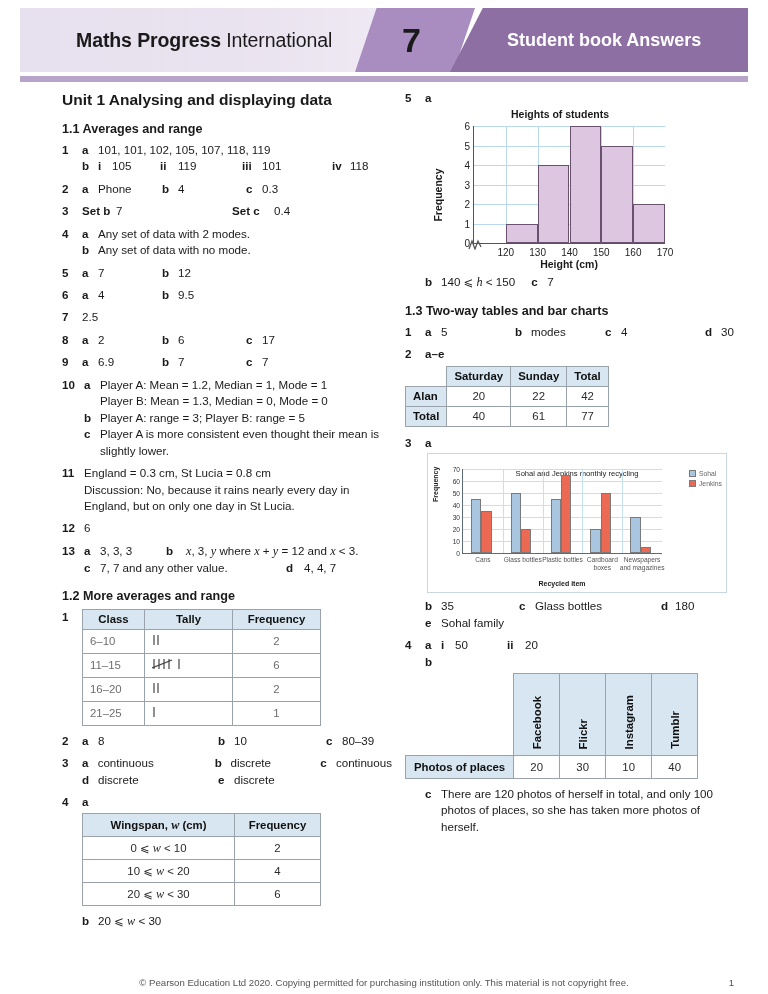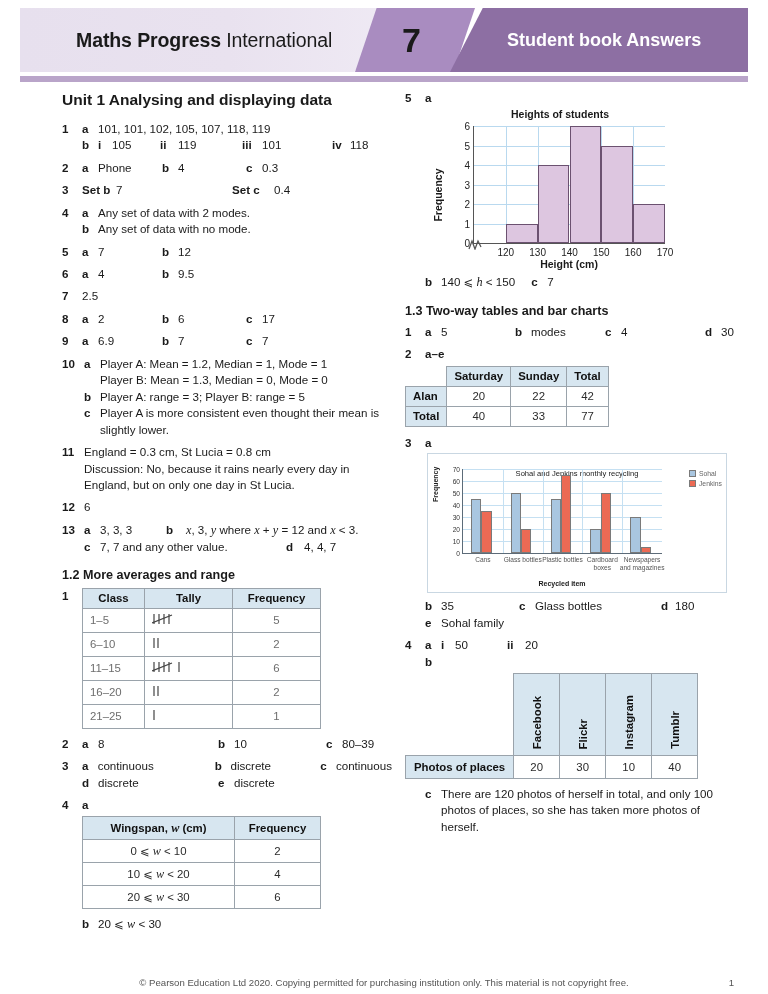--- a/index.html
+++ b/index.html
@@ -206,20 +206,21 @@
     <div class="hdr-num">7</div>
     <div class="hdr-sub">Student book Answers</div>
   </div>
   <div class="hdr-rule"></div>
 
   <div class="cols">
 
     <div class="col col-left">
 
       <h2 class="unit">Unit 1  Analysing and displaying data</h2>
+      <h3 class="sec">1.1 Averages and range</h3>
 
       <div class="ans">
         <span class="qn">1</span>
         <div class="body">
           <div class="row">
             <span class="lbl" style="width:16px">a</span>
             <span>101, 101, 102, 105, 107, 118, 119</span>
           </div>
           <div class="row">
             <span class="lbl" style="width:16px">b</span>
@@ -385,31 +386,20 @@
       <div class="tbl-wrap">
         <table class="t">
           <thead>
               <tr>
             <th style="width:62px">Class</th>
             <th style="width:88px">Tally</th>
             <th style="width:88px">Frequency</th>
           </tr>
             </thead>
           <tbody>
-            <tr>
-              <td class="lft gray">1–5</td>
-              <td class="lft tally"><svg width="26" height="14">
-                    <line x1="2" y1="2" x2="2" y2="12" stroke="#444" stroke-width="1.2"></line>
-                    <line x1="7" y1="2" x2="7" y2="12" stroke="#444" stroke-width="1.2"></line>
-                    <line x1="12" y1="2" x2="12" y2="12" stroke="#444" stroke-width="1.2"></line>
-                    <line x1="17" y1="2" x2="17" y2="12" stroke="#444" stroke-width="1.2"></line>
-                    <line x1="0" y1="11" x2="20" y2="3" stroke="#444" stroke-width="1.2"></line>
-                  </svg></td>
-              <td class="gray">5</td>
-            </tr>
             <tr>
               <td class="lft gray">6–10</td>
               <td class="lft tally"><svg width="26" height="14">
                     <line x1="2" y1="2" x2="2" y2="12" stroke="#444" stroke-width="1.2"></line>
                     <line x1="6" y1="2" x2="6" y2="12" stroke="#444" stroke-width="1.2"></line>
                   </svg></td>
               <td class="gray">2</td>
             </tr>
             <tr>
               <td class="lft gray">11–15</td>
@@ -607,21 +597,21 @@
         <tbody>
           <tr>
             <td class="lead">Alan</td>
             <td>20</td>
             <td>22</td>
             <td>42</td>
           </tr>
           <tr>
             <td class="lead">Total</td>
             <td>40</td>
-            <td>33</td>
+            <td>61</td>
             <td>77</td>
           </tr>
         </tbody>
       </table>
 
       <div class="ans" style="margin-bottom:2px;margin-top:8px">
         <span class="qn">3</span>
         <div class="body">
           <span class="lbl">a</span>
         </div>

